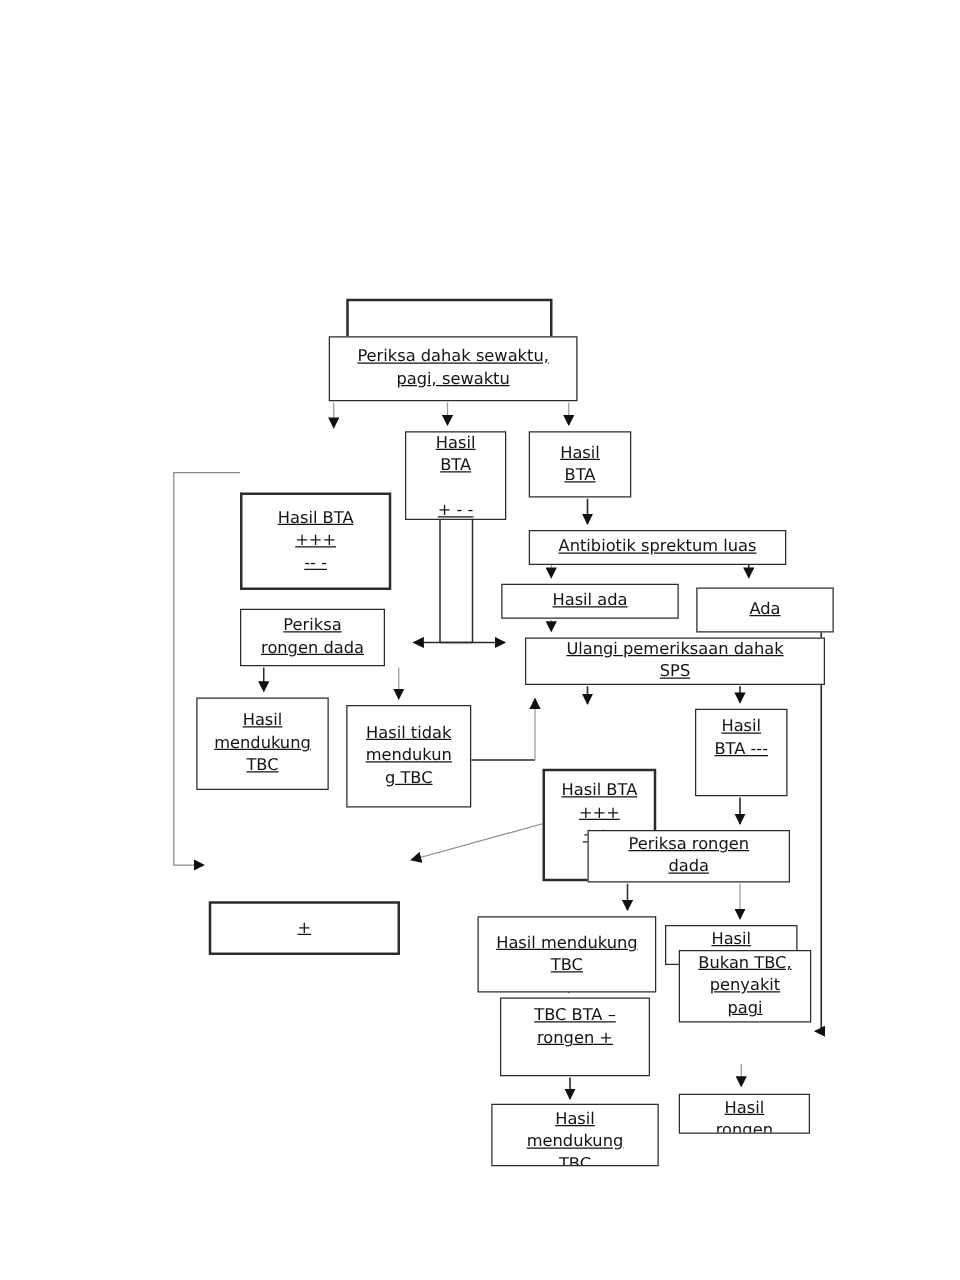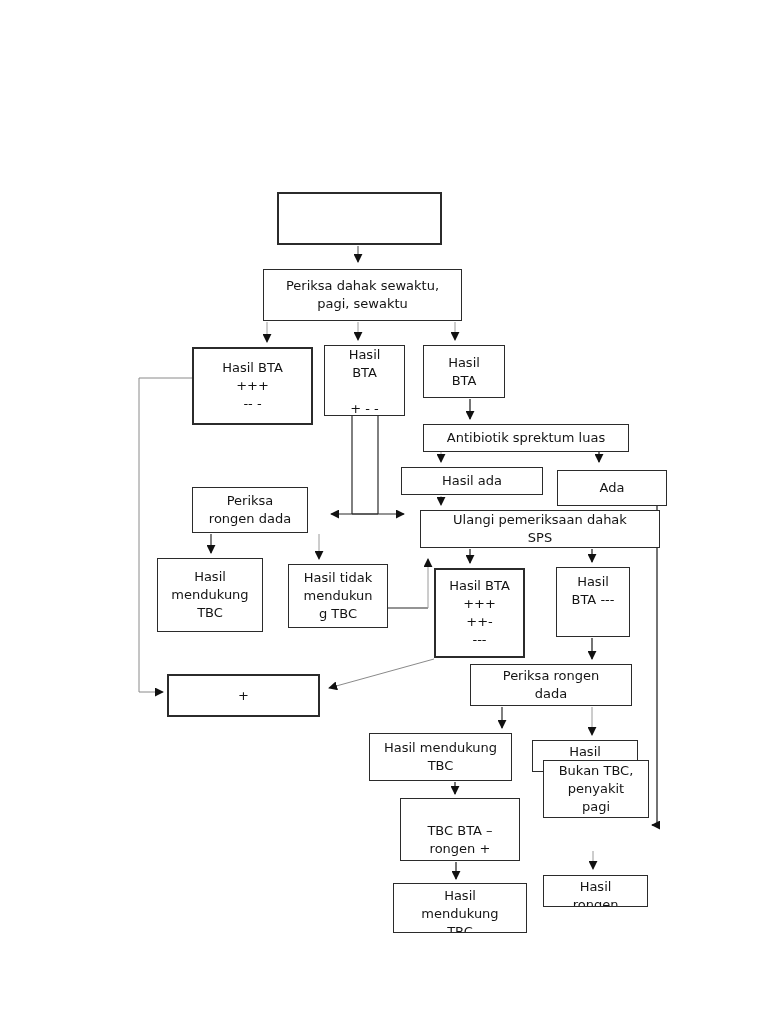--- a/index.html
+++ b/index.html
@@ -1,22 +1,22 @@
 <!DOCTYPE html>
 <html><head>
 <meta charset="utf-8">
 <style>
   html,body{margin:0;padding:0;background:#fff;}
   .page{position:relative;width:768px;height:1024px;background:#ffffff;overflow:hidden;
         font-family:"DejaVu Sans","Liberation Sans",sans-serif;}
   svg.wires{position:absolute;left:0;top:0;z-index:1;}
   .box{position:absolute;box-sizing:border-box;border:1.6px solid #2b2b2b;background:#ffffff;
        display:flex;flex-direction:column;justify-content:center;align-items:center;
-       text-align:center;font-size:13px;line-height:18px;color:#141414;z-index:2;}
-  .box.thick{border-width:2px;}
+       text-align:center;font-size:13px;line-height:18px;color:#141414;z-index:2;text-decoration:underline;}
+  .box.thick{border-width:2px;margin-top:47px;}
   .box.top{justify-content:flex-start;}
   .box.clip{overflow:hidden;}
   .line{display:block;min-height:18px;white-space:pre;}
 </style>
 </head>
 <body>
 
 <div class="page">
 
   <svg class="wires" width="768" height="1024" viewBox="0 0 768 1024">
@@ -112,21 +112,21 @@
     <span class="line">Periksa</span>
     <span class="line">rongen dada</span>
   </div>
 
   <div class="box" style="left:157px;top:558px;width:106px;height:74px">
     <span class="line">Hasil</span>
     <span class="line">mendukung</span>
     <span class="line">TBC</span>
   </div>
 
-  <div class="box" style="left:288px;top:564px;width:100px;height:64px">
+  <div class="box" style="left:277px;top:564px;width:100px;height:82px">
     <span class="line">Hasil tidak</span>
     <span class="line">mendukun</span>
     <span class="line">g TBC</span>
   </div>
 
   <div class="box thick" style="left:434px;top:568px;width:91px;height:90px">
     <span class="line">Hasil BTA</span>
     <span class="line">+++</span>
     <span class="line">++-</span>
     <span class="line">---</span>
@@ -139,31 +139,31 @@
 
   <div class="box" style="left:470px;top:664px;width:162px;height:42px">
     <span class="line">Periksa rongen</span>
     <span class="line">dada</span>
   </div>
 
   <div class="box thick" style="left:167px;top:674px;width:153px;height:43px">
     <span class="line">+</span>
   </div>
 
-  <div class="box" style="left:369px;top:733px;width:143px;height:48px">
+  <div class="box" style="left:382px;top:733px;width:143px;height:61px">
     <span class="line">Hasil mendukung</span>
     <span class="line">TBC</span>
   </div>
 
   <div class="box top clip" style="left:532px;top:740px;width:106px;height:32px;padding-top:2px">
     <span class="line">Hasil</span>
     <span class="line">rongen</span>
   </div>
 
-  <div class="box top" style="left:400px;top:798px;width:120px;height:63px;padding-top:23px">
+  <div class="box top" style="left:400px;top:798px;width:120px;height:63px;padding-top:5px">
     <span class="line">TBC BTA –</span>
     <span class="line">rongen +</span>
   </div>
 
   <div class="box" style="left:543px;top:760px;width:106px;height:58px">
     <span class="line">Bukan TBC,</span>
     <span class="line">penyakit</span>
     <span class="line">pagi</span>
   </div>
 

